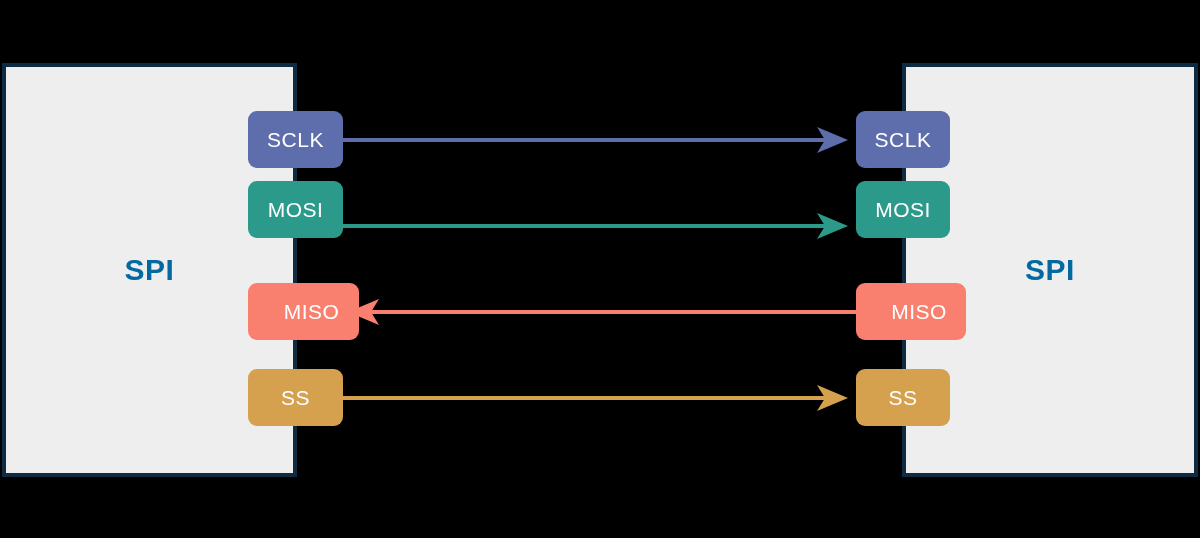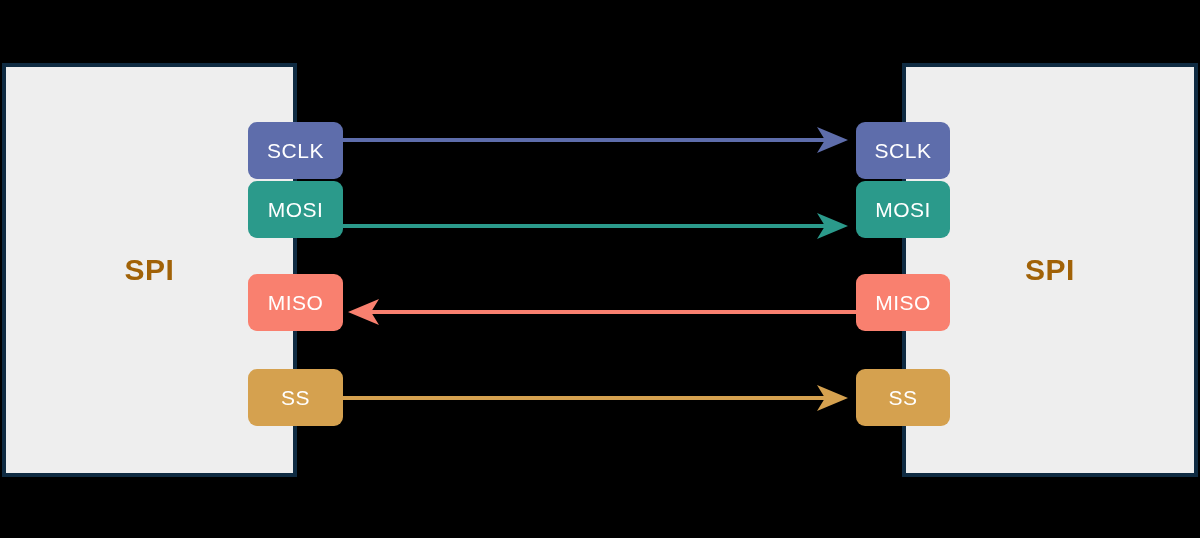--- a/index.html
+++ b/index.html
@@ -21,44 +21,44 @@
     height: 406px;
     background: #eeeeee;
     border: 4px solid #0f2b42;
     display: flex;
     align-items: center;
     justify-content: center;
   }
   #master-box { left: 2px;   width: 287px; }
   #slave-box  { left: 902px; width: 288px; }
   .chip-title {
-    color: #a16207;
+    color: #0369a1;
     font-size: 30px;
     font-weight: 700;
     line-height: 1.4;
     text-align: center;
     letter-spacing: 0.5px;
   }
   .tag {
     position: absolute;
     height: 57px;
     border-radius: 9px;
     display: flex;
     align-items: center;
     justify-content: center;
     color: #ffffff;
     font-size: 21px;
     letter-spacing: 0.5px;
     z-index: 3;
   }
   .tag-left  { left: 248px; width: 95px; }
   .tag-right { left: 856px; width: 94px; }
-  .row0 { top: 122px; }
+  .row0 { top: 111px; }
   .row1 { top: 181px; }
-  .row2 { top: 274px; }
+  .row2 { top: 283px; padding-left: 16px; }
   .row3 { top: 369px; }
   #arrow-layer {
     position: absolute;
     left: 0; top: 0;
     width: 1200px;
     height: 538px;
     z-index: 2;
     pointer-events: none;
   }
 </style>

